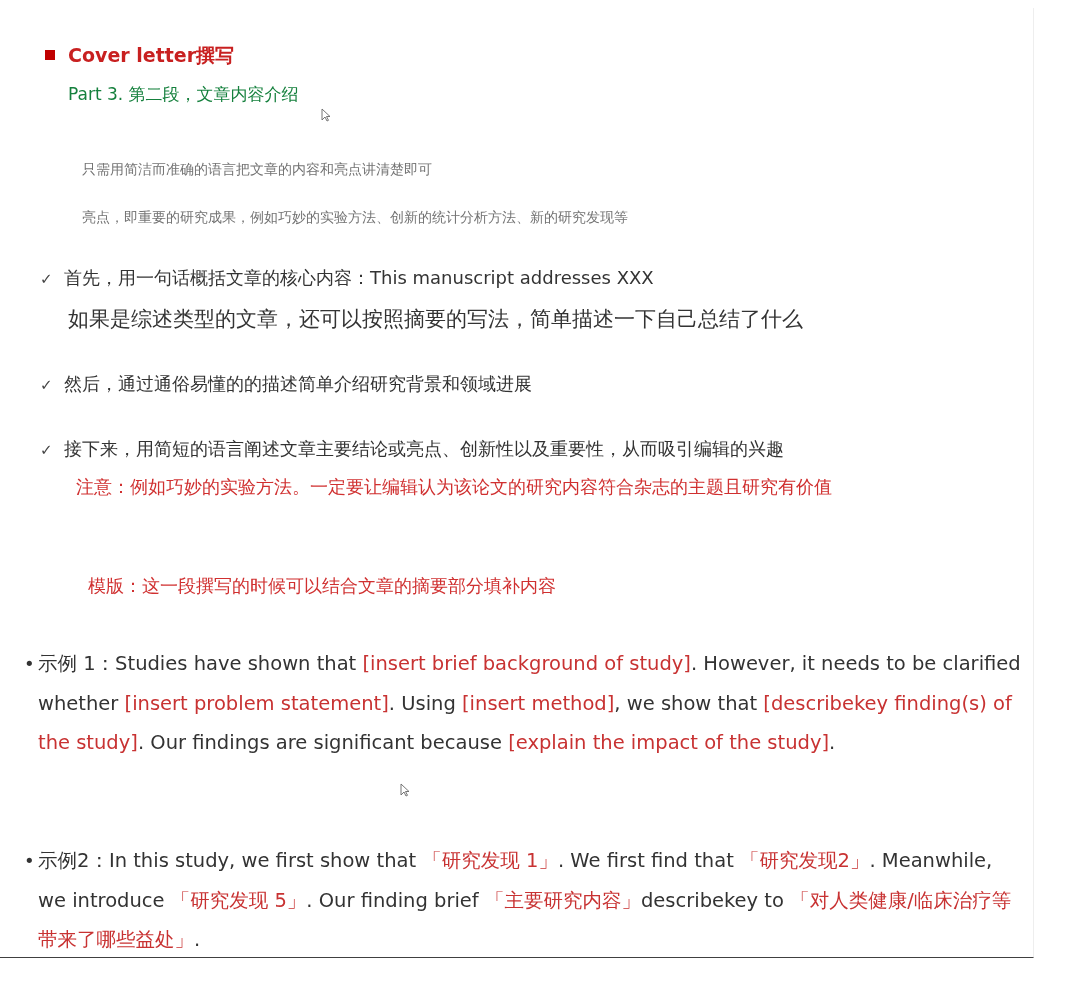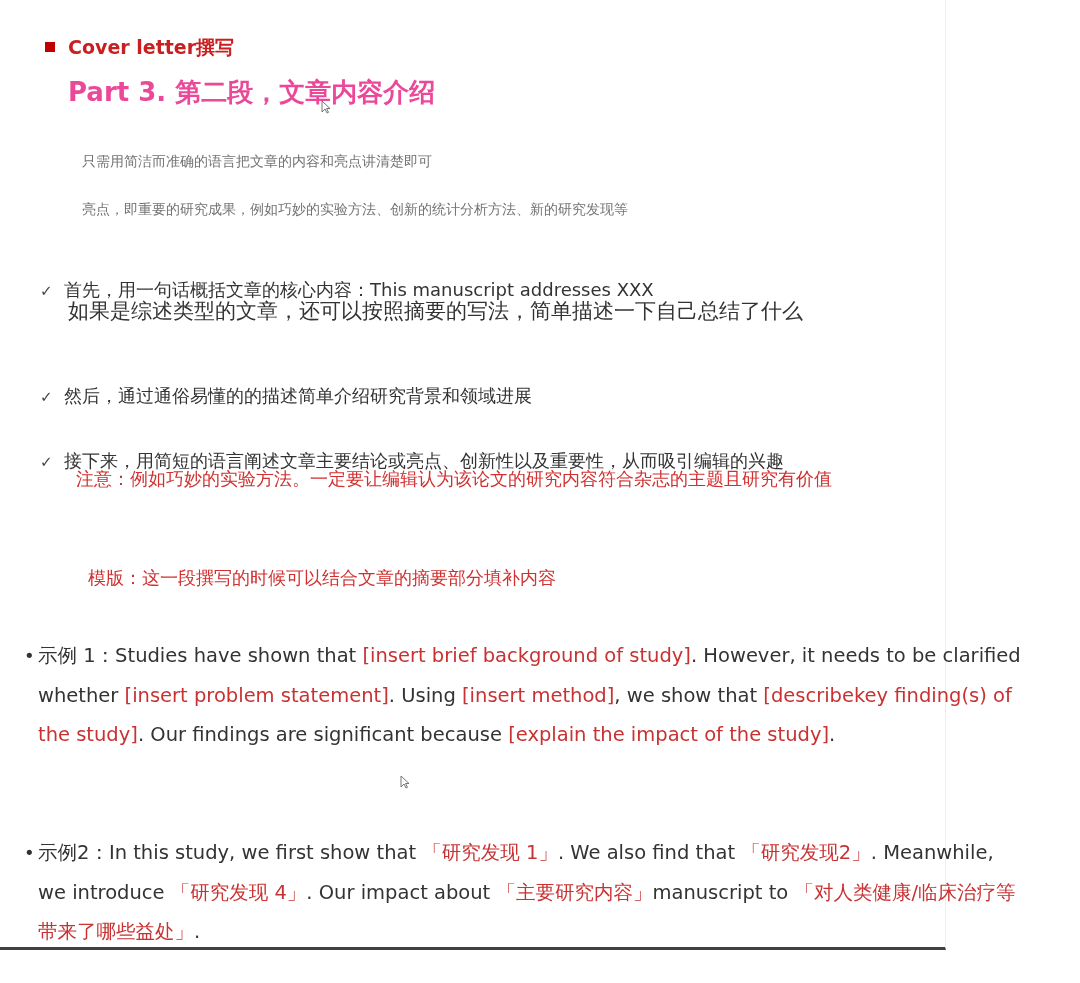--- a/index.html
+++ b/index.html
@@ -11,26 +11,26 @@
       width: 1080px;
       height: 983px;
       position: relative;
       overflow: hidden;
       font-family: "DejaVu Sans", "Liberation Sans", sans-serif;
       color: #333333;
     }
     .slide {
       position: absolute;
       left: 0;
-      top: 0;
-      width: 946px;
+      top: 8px;
+      width: 1034px;
       height: 950px;
       background: #ffffff;
       border-right: 1px solid #eeeeee;
-      border-bottom: 3px solid #404040;
+      border-bottom: 1px solid #404040;
       box-sizing: border-box;
     }
     .abs { position: absolute; white-space: nowrap; }
 
     .title-bullet {
       position: absolute;
       left: 45px;
       top: 42px;
       width: 10px;
       height: 10px;
@@ -39,34 +39,33 @@
     .title {
       left: 68px;
       top: 35px;
       font-size: 19px;
       font-weight: bold;
       color: #c82020;
     }
     .subtitle {
       left: 68px;
       top: 75px;
-      font-size: 26px;
-      font-weight: bold;
-      color: #ec4899;
+      font-size: 17px;
+      font-weight: normal;
+      color: #15803d;
     }
     .intro {
       left: 82px;
       font-size: 14px;
       color: #737373;
     }
     .check-row {
       left: 40px;
       font-size: 18px;
       color: #333333;
-      margin-top: 20px;
     }
     .check-row .check {
       display: inline-block;
       width: 16px;
       margin-right: 8px;
       font-size: 15px;
       color: #444444;
     }
     .sub-line {
       left: 68px;
@@ -150,17 +149,17 @@
     </div>
   </div>
 
   <svg class="cursor" style="left:400px; top:775px;" viewBox="0 0 10 14">
     <path d="M1 1 L1 12 L4 9 L6 13 L7.5 12.3 L5.5 8.5 L9 8.5 Z" fill="#ffffff" stroke="#666666" stroke-width="0.9"></path>
   </svg>
 
   <div class="example" style="top:833px;">
     <span class="dot">•</span>
     <div class="body">
-      <span>示例2：In this study, we first show that </span><span class="red">「研究发现 1」</span><span>. We also find that </span><span class="red">「研究发现2」</span><span>. Meanwhile, we introduce </span><span class="red">「研究发现 4」</span><span>. Our impact about </span><span class="red">「主要研究内容」</span><span>manuscript to </span><span class="red">「对人类健康/临床治疗等带来了哪些益处」</span><span>.</span>
+      <span>示例2：In this study, we first show that </span><span class="red">「研究发现 1」</span><span>. We first find that </span><span class="red">「研究发现2」</span><span>. Meanwhile, we introduce </span><span class="red">「研究发现 5」</span><span>. Our finding brief </span><span class="red">「主要研究内容」</span><span>describekey to </span><span class="red">「对人类健康/临床治疗等带来了哪些益处」</span><span>.</span>
     </div>
   </div>
 
 </div>
 
 </body></html>

